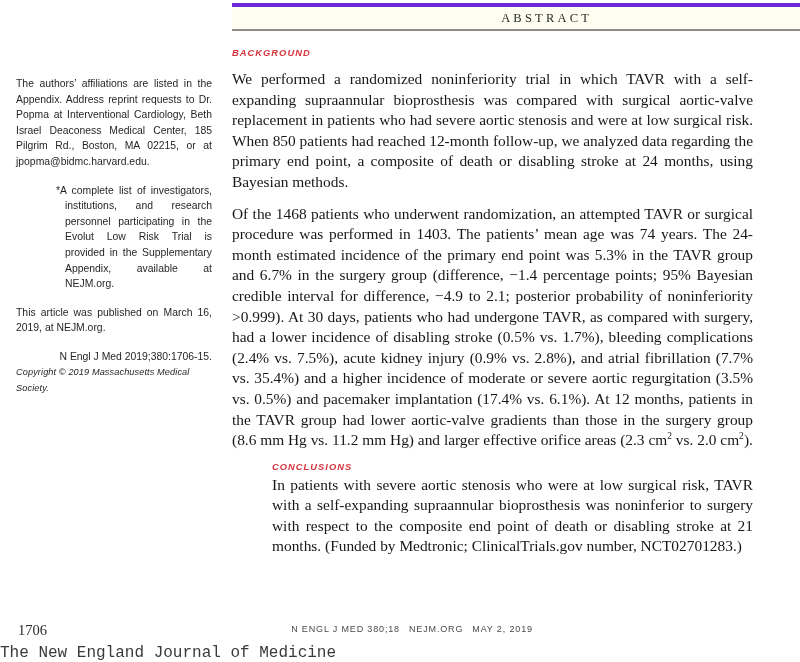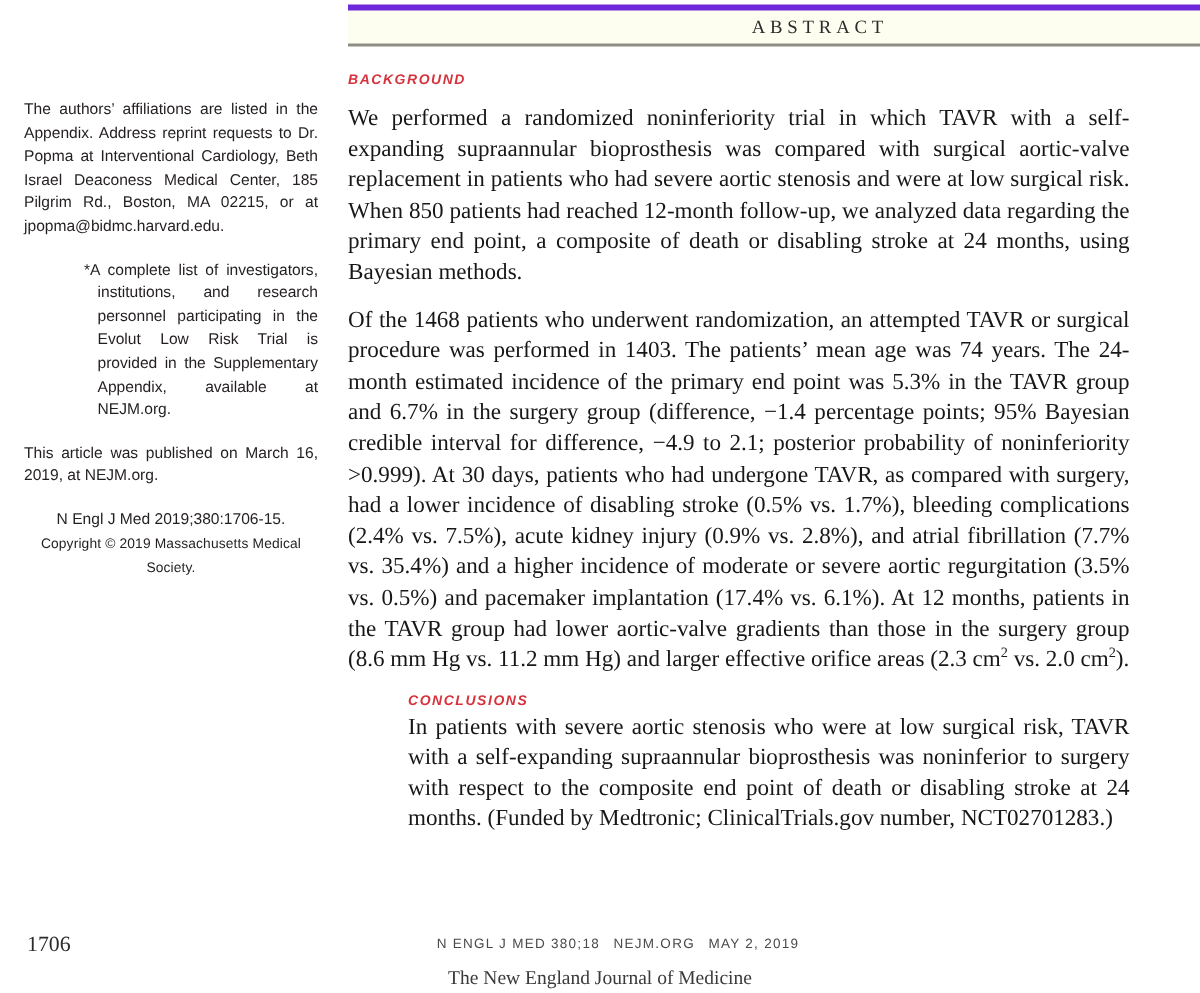--- a/index.html
+++ b/index.html
@@ -19,46 +19,47 @@
   .page {
     position: relative;
     width: 800px;
     height: 662px;
   }
 
   
   .sidebar {
     position: absolute;
     left: 16px;
-    top: 66px;
+    top: 76px;
     width: 196px;
     font-family: "Liberation Sans", sans-serif;
     font-size: 10.4px;
     line-height: 15.6px;
     color: #231f20;
     text-align: justify;
   }
   .sidebar p {
     margin: 0 0 13px 0;
   }
   .sidebar p:last-child {
     margin-bottom: 0;
   }
   .sidebar .note {
     padding-left: 9px;
     text-indent: -9px;
     margin-left: 40px;
   }
   .sidebar .cite {
-    text-align: center;
+    text-align: right;
     margin-bottom: 0;
     line-height: 15.2px;
   }
   .sidebar .copyright {
-    text-align: center;
+    text-align: left;
+    font-style: italic;
     font-size: 9.2px;
     letter-spacing: 0.1px;
     margin-top: 1px;
   }
 
   
   .abstract-banner {
     position: absolute;
     left: 232px;
     top: 3px;
@@ -147,23 +148,23 @@
   }
   .run-head .gap {
     display: inline-block;
     width: 9px;
   }
   .journal-name {
     position: absolute;
     left: 0;
     top: 24px;
     width: 800px;
-    text-align: center;
-    font-family: Liberation Serif, serif;
-    font-size: 13px;
+    text-align: left;
+    font-family: Liberation Mono, monospace;
+    font-size: 16px;
     color: #3a3a3a;
   }
 </style>
 </head>
 <body>
 
 <div class="page">
 
   <div class="sidebar">
     <p>The authors’ affiliations are listed in the Appendix. Address reprint requests to Dr. Popma at Interventional Cardiology, Beth Israel Deaconess Medical Center, 185 Pilgrim Rd., Boston, MA 02215, or at jpopma@bidmc.harvard.edu.</p>
@@ -186,21 +187,21 @@
     <div class="section">
       <div class="sec-body">We performed a randomized noninferiority trial in which TAVR with a self-expanding supraannular bioprosthesis was compared with surgical aortic-valve replacement in patients who had severe aortic stenosis and were at low surgical risk. When 850 patients had reached 12-month follow-up, we analyzed data regarding the primary end point, a composite of death or disabling stroke at 24 months, using Bayesian methods.</div>
     </div>
 
     <div class="section">
       <div class="sec-body"><span>Of the 1468 patients who underwent randomization, an attempted TAVR or surgical procedure was performed in 1403. The patients’ mean age was 74 years. The 24-month estimated incidence of the primary end point was 5.3% in the TAVR group and 6.7% in the surgery group (difference, −1.4 percentage points; 95% Bayesian credible interval for difference, −4.9 to 2.1; posterior probability of noninferiority &gt;0.999). At 30 days, patients who had undergone TAVR, as compared with surgery, had a lower incidence of disabling stroke (0.5% vs. 1.7%), bleeding complications (2.4% vs. 7.5%), acute kidney injury (0.9% vs. 2.8%), and atrial fibrillation (7.7% vs. 35.4%) and a higher incidence of moderate or severe aortic regurgitation (3.5% vs. 0.5%) and pacemaker implantation (17.4% vs. 6.1%). At 12 months, patients in the TAVR group had lower aortic-valve gradients than those in the surgery group (8.6 mm Hg vs. 11.2 mm Hg) and larger effective orifice areas (2.3 cm</span><sup>2</sup><span> vs. 2.0 cm</span><sup>2</sup><span>).</span></div>
     </div>
 
     <div class="section">
       <div class="sec-head">CONCLUSIONS</div>
-      <div class="sec-body">In patients with severe aortic stenosis who were at low surgical risk, TAVR with a self-expanding supraannular bioprosthesis was noninferior to surgery with respect to the composite end point of death or disabling stroke at 24 months. (Funded by Medtronic; ClinicalTrials.gov number, NCT02701283.)</div>
+      <div class="sec-body">In patients with severe aortic stenosis who were at low surgical risk, TAVR with a self-expanding supraannular bioprosthesis was noninferior to surgery with respect to the composite end point of death or disabling stroke at 21 months. (Funded by Medtronic; ClinicalTrials.gov number, NCT02701283.)</div>
     </div>
 
   </div>
 
   <div class="footer">
     <div class="folio">1706</div>
     <div class="run-head"><span>N ENGL J MED 380;18</span><span class="gap"></span><span>NEJM.ORG</span><span class="gap"></span><span>MAY 2, 2019</span></div>
     <div class="journal-name">The New England Journal of Medicine</div>
   </div>
 

